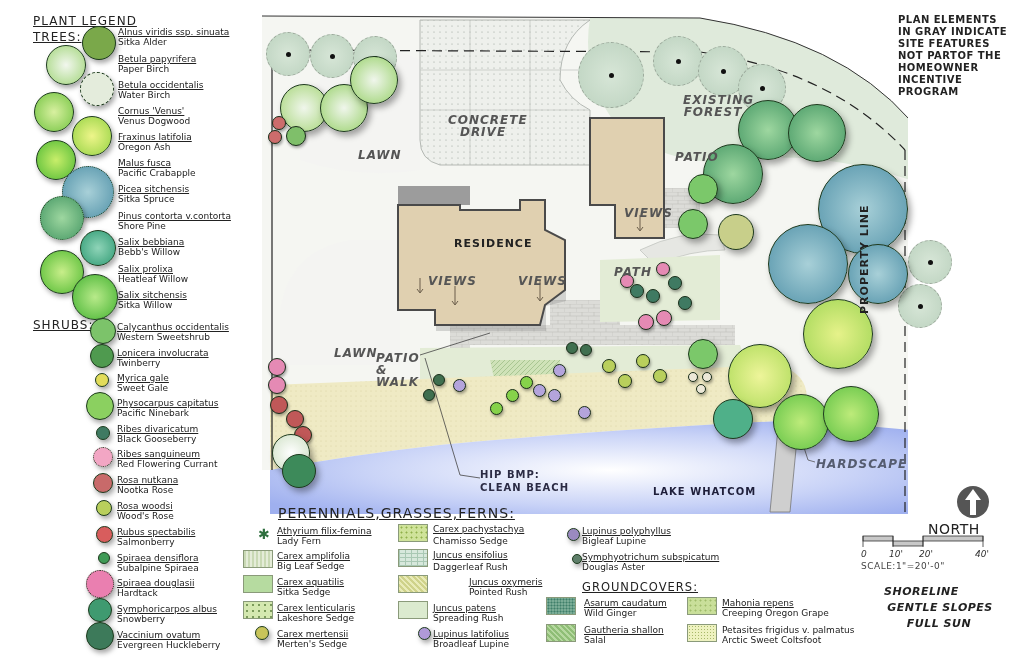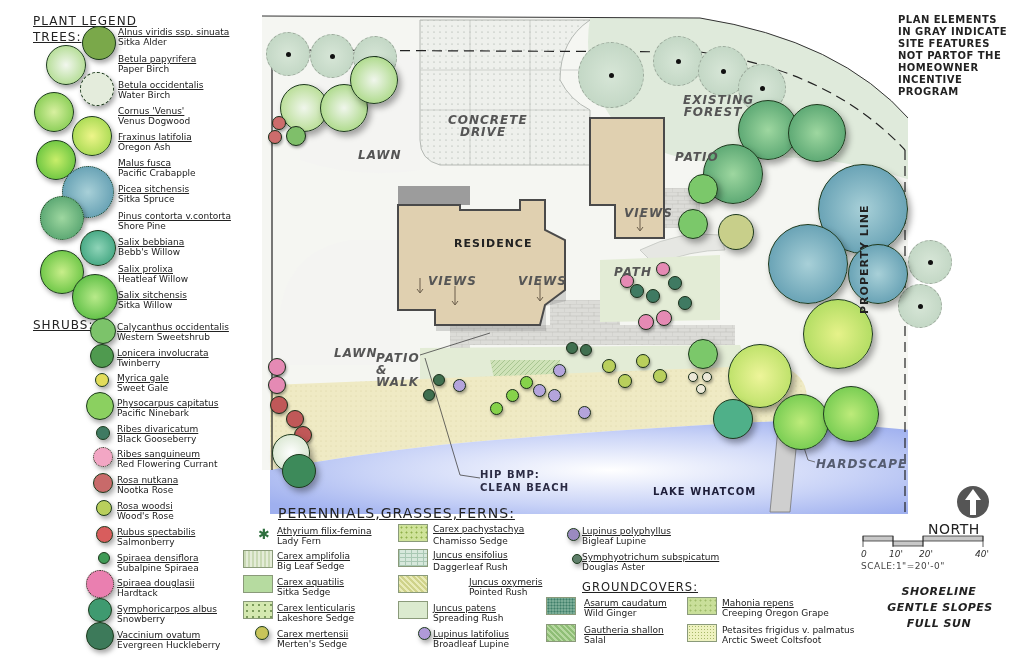--- a/index.html
+++ b/index.html
@@ -421,15 +421,15 @@
     <rect x="61" y="1" width="60" height="5" fill="#c8c8c8" stroke="#333" stroke-width="0.8"></rect>
     <path d="M1 1V12 M31 1V12 M61 1V12 M121 1V12" stroke="#333" stroke-width="0.8"></path>
   </svg>
 </div>
 <div class="abs" style="left:861px; top:549px; font-size:9px; font-style:italic; color:#333;">0</div>
 <div class="abs" style="left:889px; top:549px; font-size:9px; font-style:italic; color:#333;">10'</div>
 <div class="abs" style="left:919px; top:549px; font-size:9px; font-style:italic; color:#333;">20'</div>
 <div class="abs" style="left:975px; top:549px; font-size:9px; font-style:italic; color:#333;">40'</div>
 <div class="abs" style="left:861px; top:561px; font-size:9px; color:#444; letter-spacing:0.5px;">SCALE:1"=20'-0"</div>
 
-<div class="abs hand" style="left:884px; top:585px; width:110px; text-align:center; font-size:11px; font-style:italic;">SHORELINE</div>
+<div class="abs hand" style="left:884px; top:585px; width:110px; text-align:left; font-size:11px; font-style:italic;">SHORELINE</div>
 <div class="abs hand" style="left:870px; top:601px; width:140px; text-align:center; font-size:11px; font-style:italic;">GENTLE SLOPES</div>
 <div class="abs hand" style="left:884px; top:617px; width:110px; text-align:center; font-size:11px; font-style:italic;">FULL SUN</div>
 
 </body></html>

